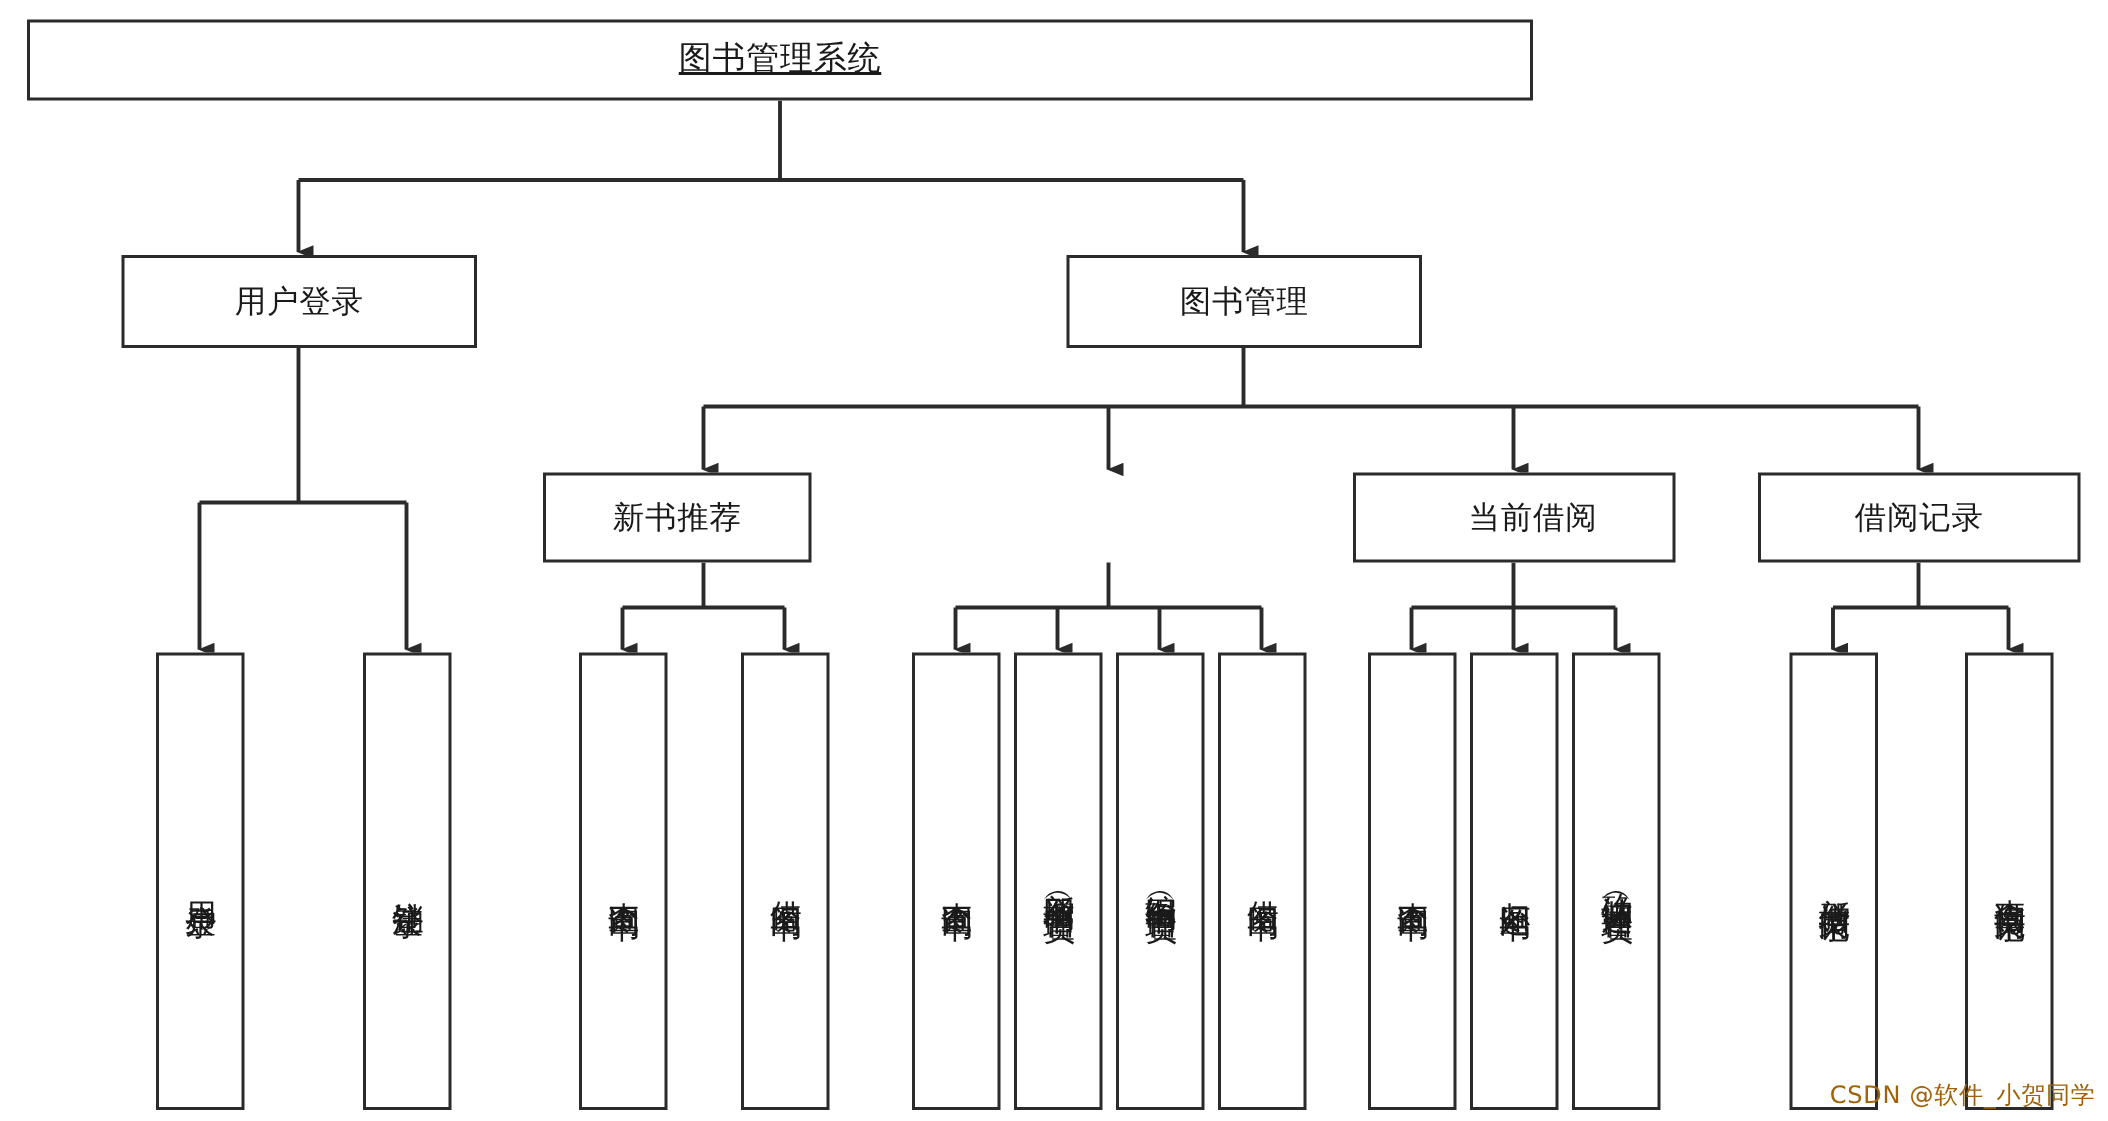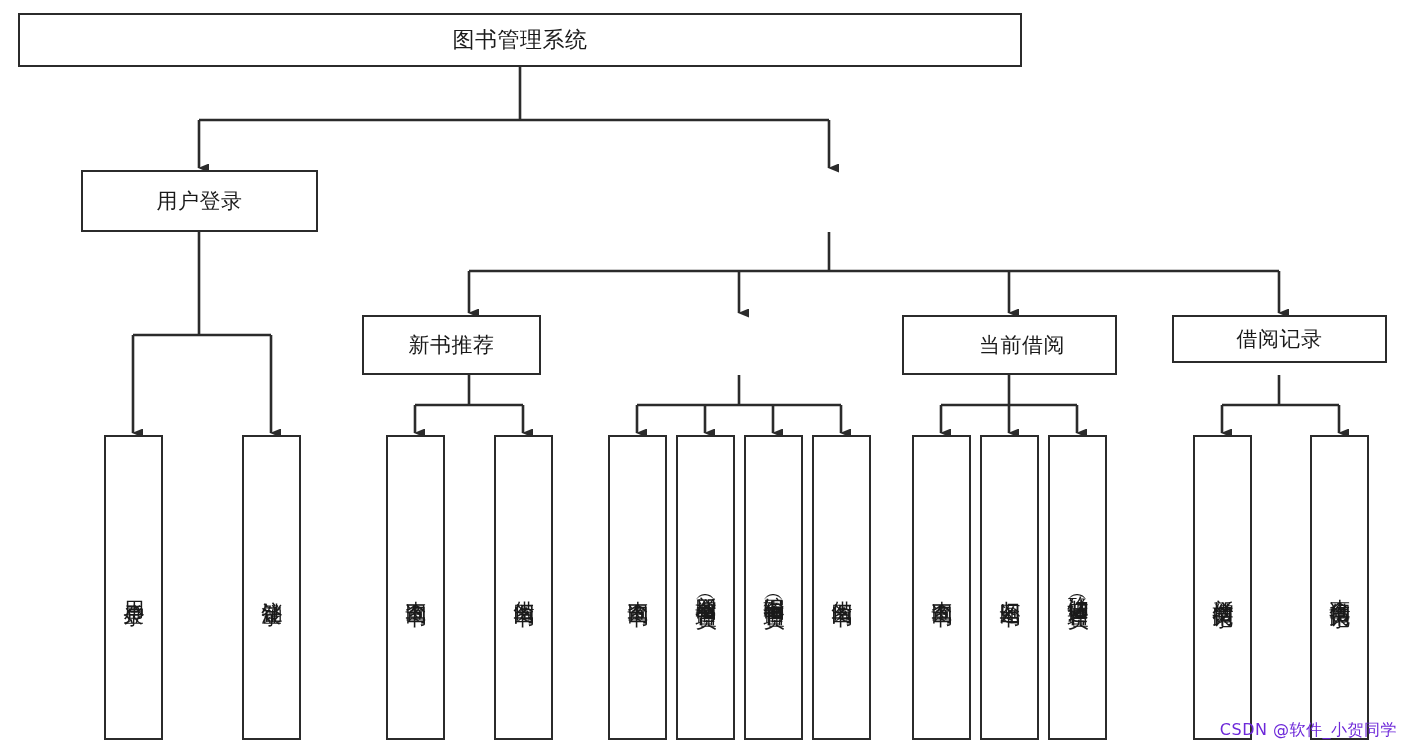--- a/index.html
+++ b/index.html
@@ -59,21 +59,21 @@
     white-space: nowrap;
   }
   #root-node .node-label {
     font-size: 22px;
   }
   .watermark {
     position: absolute;
     right: 8px;
     bottom: 6px;
     font-size: 16px;
-    color: #6d28d9;
+    color: #a16207;
     letter-spacing: 0.5px;
     white-space: nowrap;
     user-select: none;
   }
 </style>
 </head>
 <body>
 
 <div id="diagram-root">
 
@@ -124,39 +124,42 @@
       <path d="M1009,405 L1009,433" marker-end="url(#arrowhead)"></path>
       <path d="M1077,405 L1077,433" marker-end="url(#arrowhead)"></path>
 
       <path d="M1279,375 L1279,405"></path>
       <path d="M1222,405 L1339,405"></path>
       <path d="M1222,405 L1222,433" marker-end="url(#arrowhead)"></path>
       <path d="M1339,405 L1339,433" marker-end="url(#arrowhead)"></path>
     </g>
   </svg>
 
-  <div class="node horizontal" id="root-node" style="left:18px; top:13px; width:1004px; height:54px;">
+  <div class="node horizontal" id="root-node" style="left:18px; top:13px; width:1004px; height:54px;text-decoration:underline;">
     <span class="node-label">图书管理系统</span>
   </div>
 
   <div class="node horizontal" style="left:81px; top:170px; width:237px; height:62px;">
     <span class="node-label">用户登录</span>
   </div>
 
+  <div class="node horizontal" style="left:711px; top:170px; width:237px; height:62px;">
+    <span class="node-label">图书管理</span>
+  </div>
 
   <div class="node horizontal" style="left:362px; top:315px; width:179px; height:60px;">
     <span class="node-label">新书推荐</span>
   </div>
 
 
   <div class="node horizontal" style="left:902px; top:315px; width:215px; height:60px;padding-left:25px;">
     <span class="node-label">当前借阅</span>
   </div>
 
-  <div class="node horizontal" style="left:1172px; top:315px; width:215px; height:48px;">
+  <div class="node horizontal" style="left:1172px; top:315px; width:215px; height:60px;">
     <span class="node-label">借阅记录</span>
   </div>
 
   <div class="node vertical" style="left:104px; top:435px; width:59px; height:305px;">
     <span class="node-label">用户登录</span>
   </div>
 
   <div class="node vertical" style="left:242px; top:435px; width:59px; height:305px;">
     <span class="node-label">注销登录</span>
   </div>

